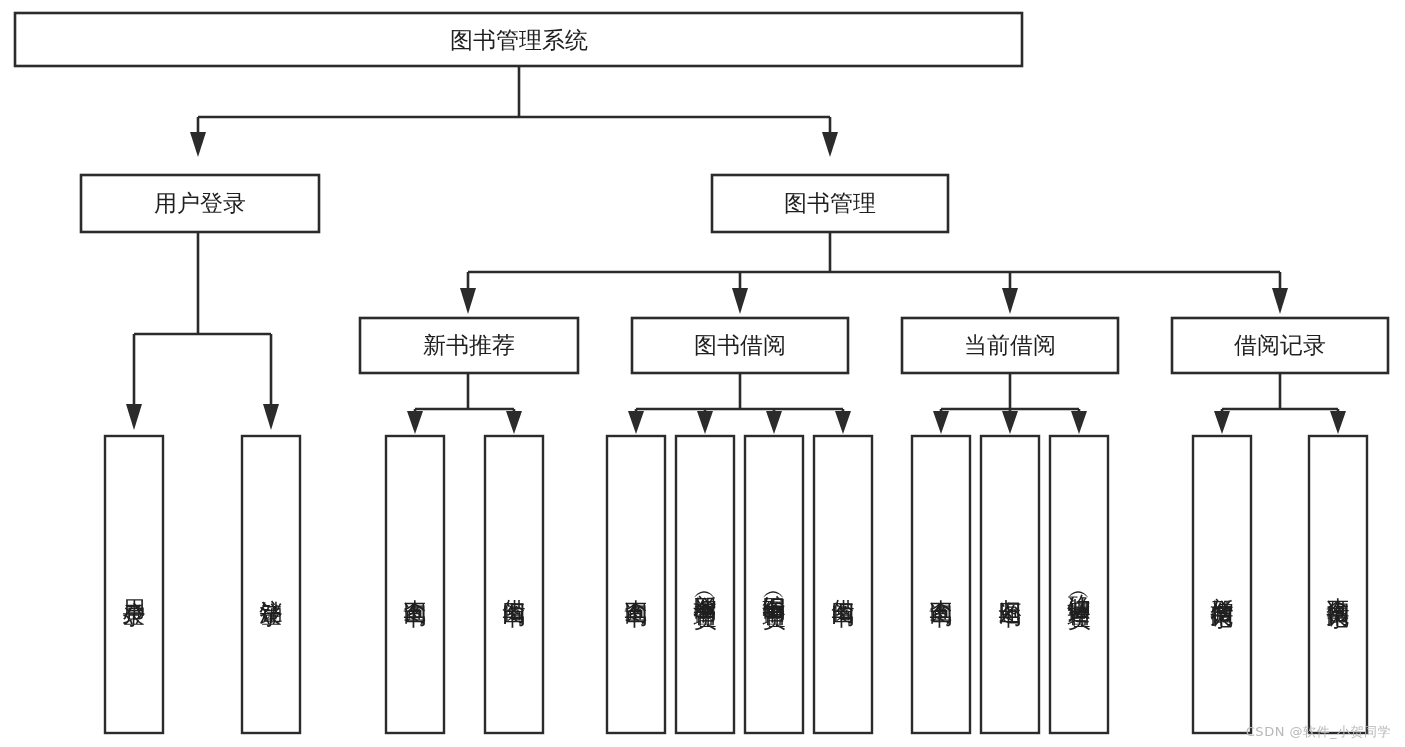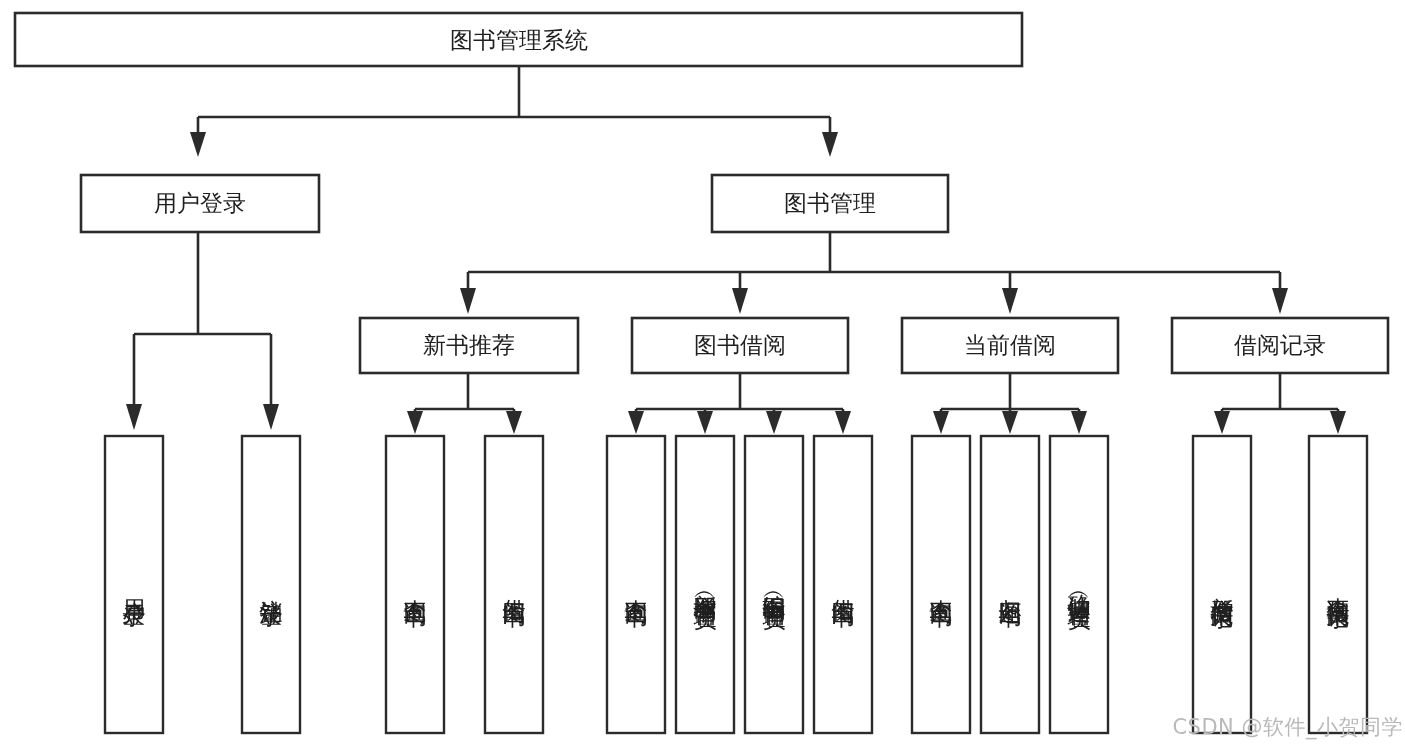--- a/index.html
+++ b/index.html
@@ -62,24 +62,24 @@
     letter-spacing: 2px;
     color: #1f1f1f;
     white-space: nowrap;
     display: flex;
     align-items: center;
     justify-content: center;
     pointer-events: none;
   }
   .watermark {
     position: absolute;
-    right: 2px;
+    right: 14px;
     bottom: 6px;
     font-family: "DejaVu Sans", "Liberation Sans", sans-serif;
-    font-size: 21px;
+    font-size: 13px;
     color: #b9b9b9;
     white-space: nowrap;
     letter-spacing: 0.5px;
   }
 </style>
 </head>
 <body>
 
 <div id="diagram-root">
 

